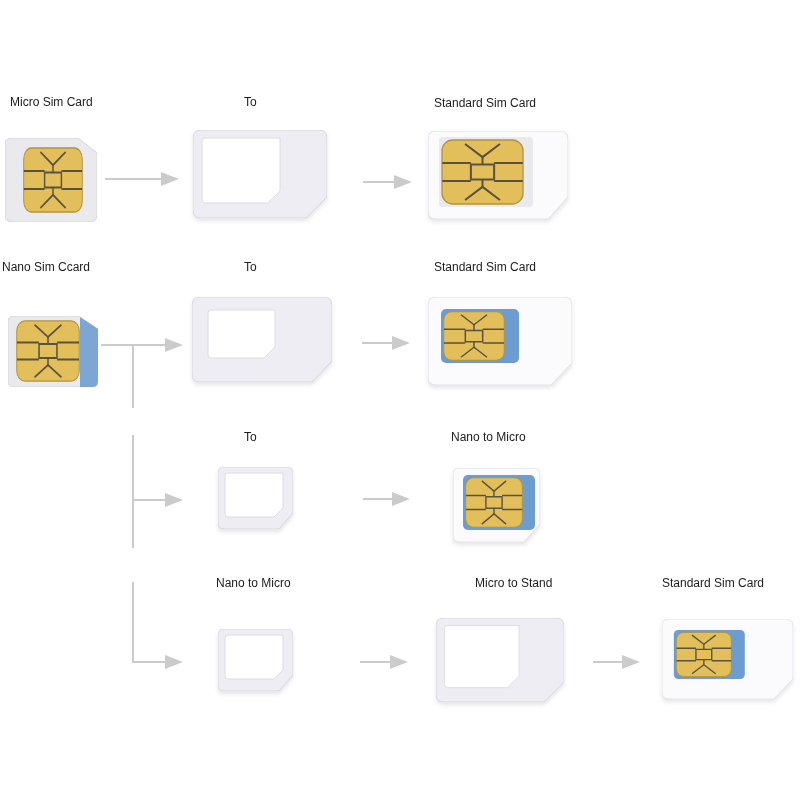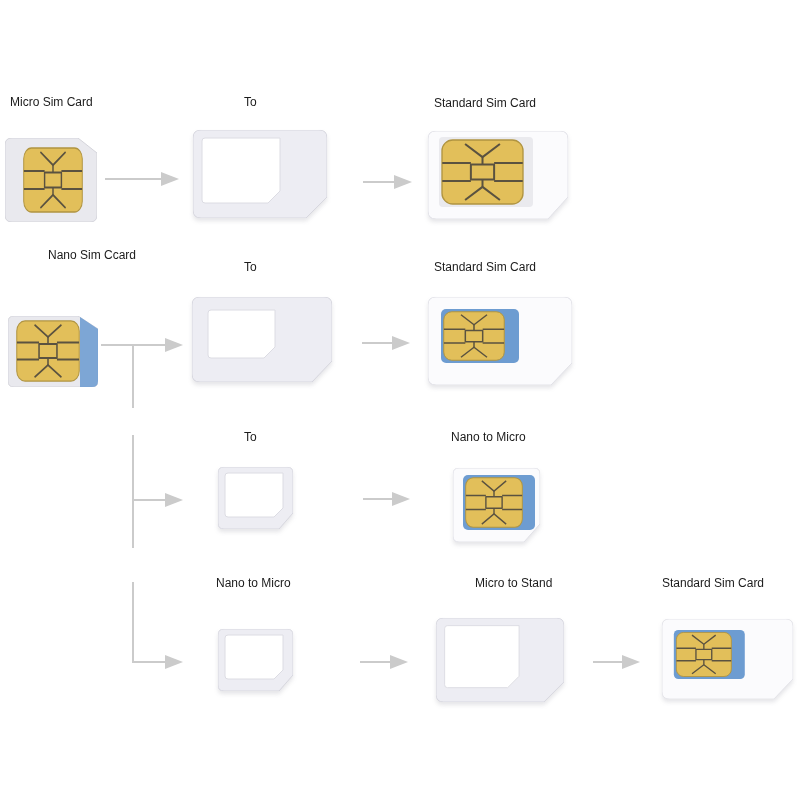--- a/index.html
+++ b/index.html
@@ -3,21 +3,21 @@
 <meta charset="utf-8">
 <style>
   html,body{margin:0;padding:0;background:#ffffff;}
   .canvas{position:relative;width:800px;height:800px;background:#ffffff;overflow:hidden;
           font-family:"Liberation Sans", sans-serif;}
   .lbl{position:absolute;font-size:12px;line-height:15px;color:#1b1b1b;white-space:nowrap;}
   .card{position:absolute;}
   .overlay{position:absolute;left:0;top:0;pointer-events:none;}
   
   .l-r1-src{left:10px;top:95px;}   .l-r1-mid{left:244px;top:95px;}  .l-r1-res{left:434px;top:96px;}
-  .l-r2-src{left:2px;top:248px;margin-left:46px;}   .l-r2-mid{left:244px;top:260px;} .l-r2-res{left:434px;top:260px;}
+  .l-r2-src{left:2px;top:260px;}   .l-r2-mid{left:244px;top:260px;} .l-r2-res{left:434px;top:260px;}
   .l-r3-mid{left:244px;top:430px;} .l-r3-res{left:451px;top:430px;}
   .l-r4-src{left:216px;top:576px;} .l-r4-mid{left:475px;top:576px;} .l-r4-res{left:662px;top:576px;}
   
   .c-microsim{left:5px;top:138px;}    .c-adp1{left:193px;top:130px;}  .c-std1{left:428px;top:131px;}
   .c-nanosim{left:8px;top:316px;}     .c-adp2{left:192px;top:297px;}  .c-std2{left:428px;top:297px;}
   .c-adp3{left:218px;top:467px;}      .c-micro1{left:453px;top:468px;}
   .c-adp4{left:218px;top:628px;}      .c-adp5{left:433px;top:618px;}  .c-std4{left:662px;top:618px;}
   .card svg{display:block;}
   .softshadow{filter:drop-shadow(0 3px 2px rgba(70,70,90,0.14));}
 </style>

